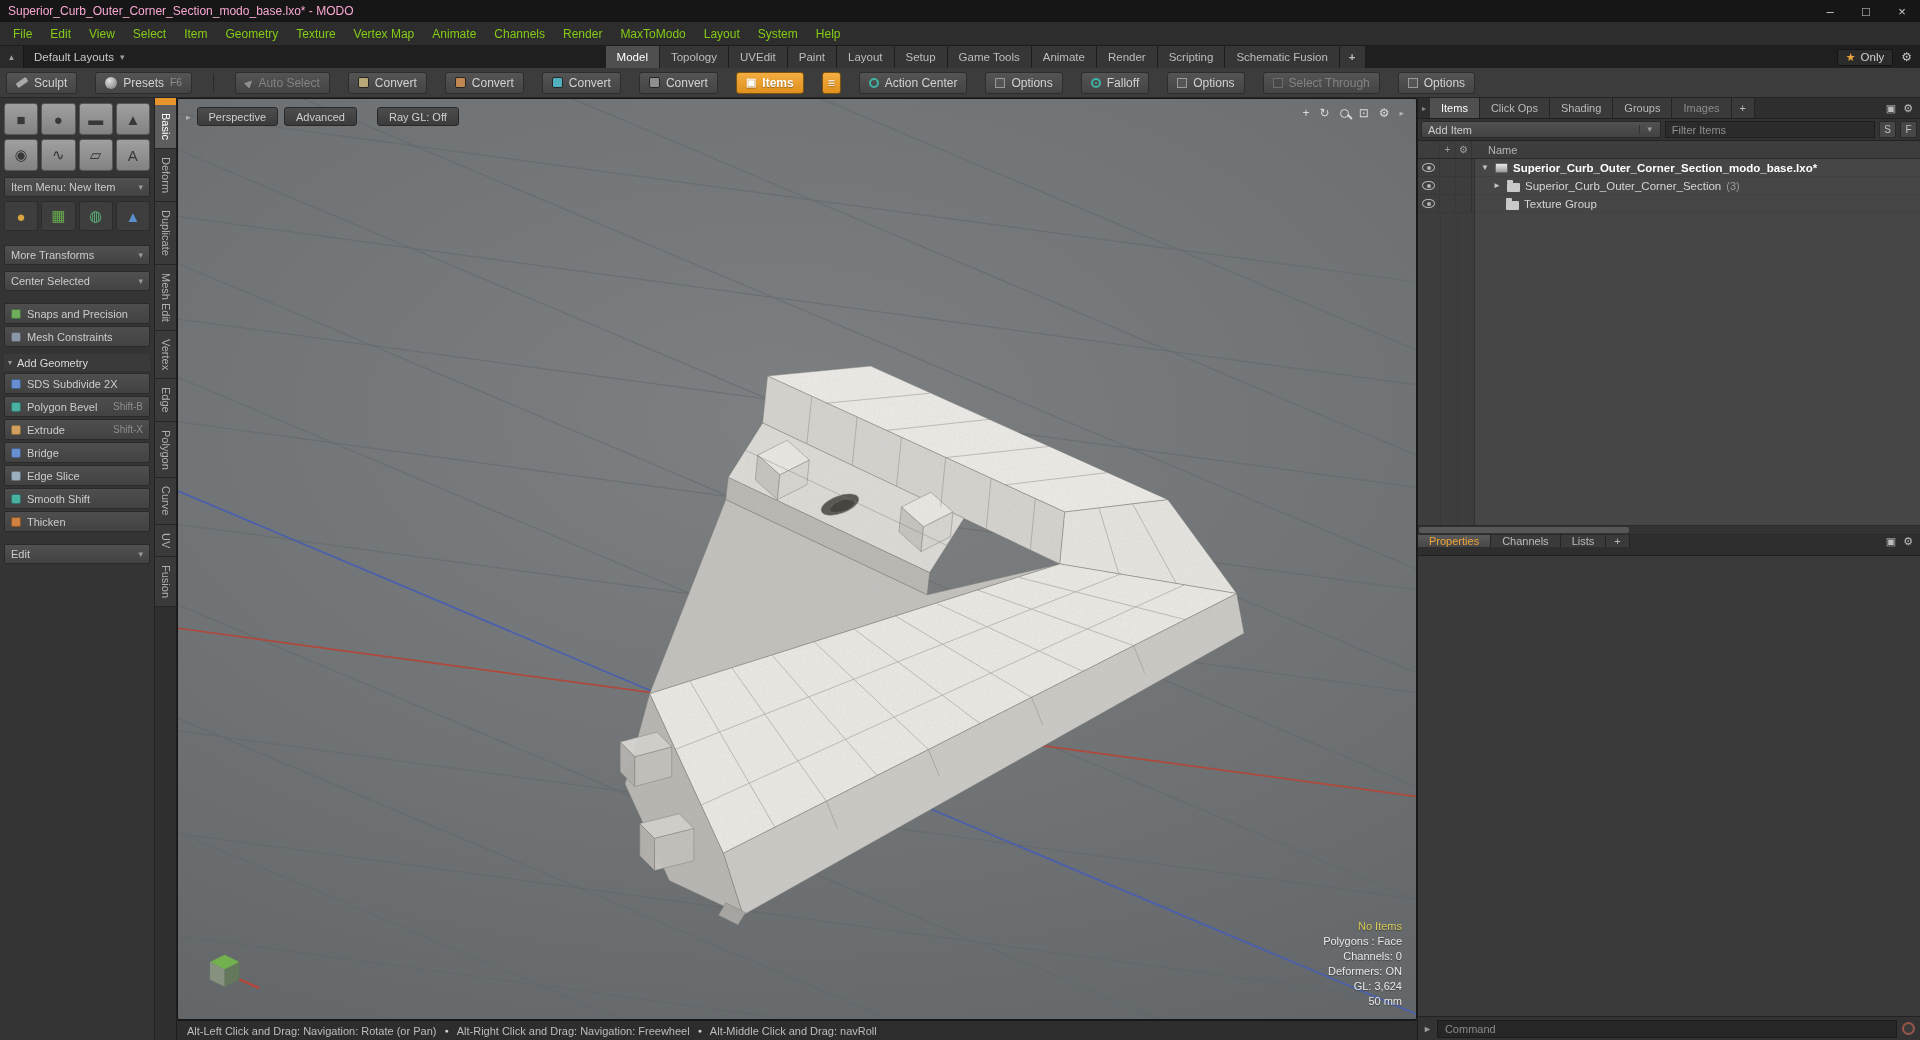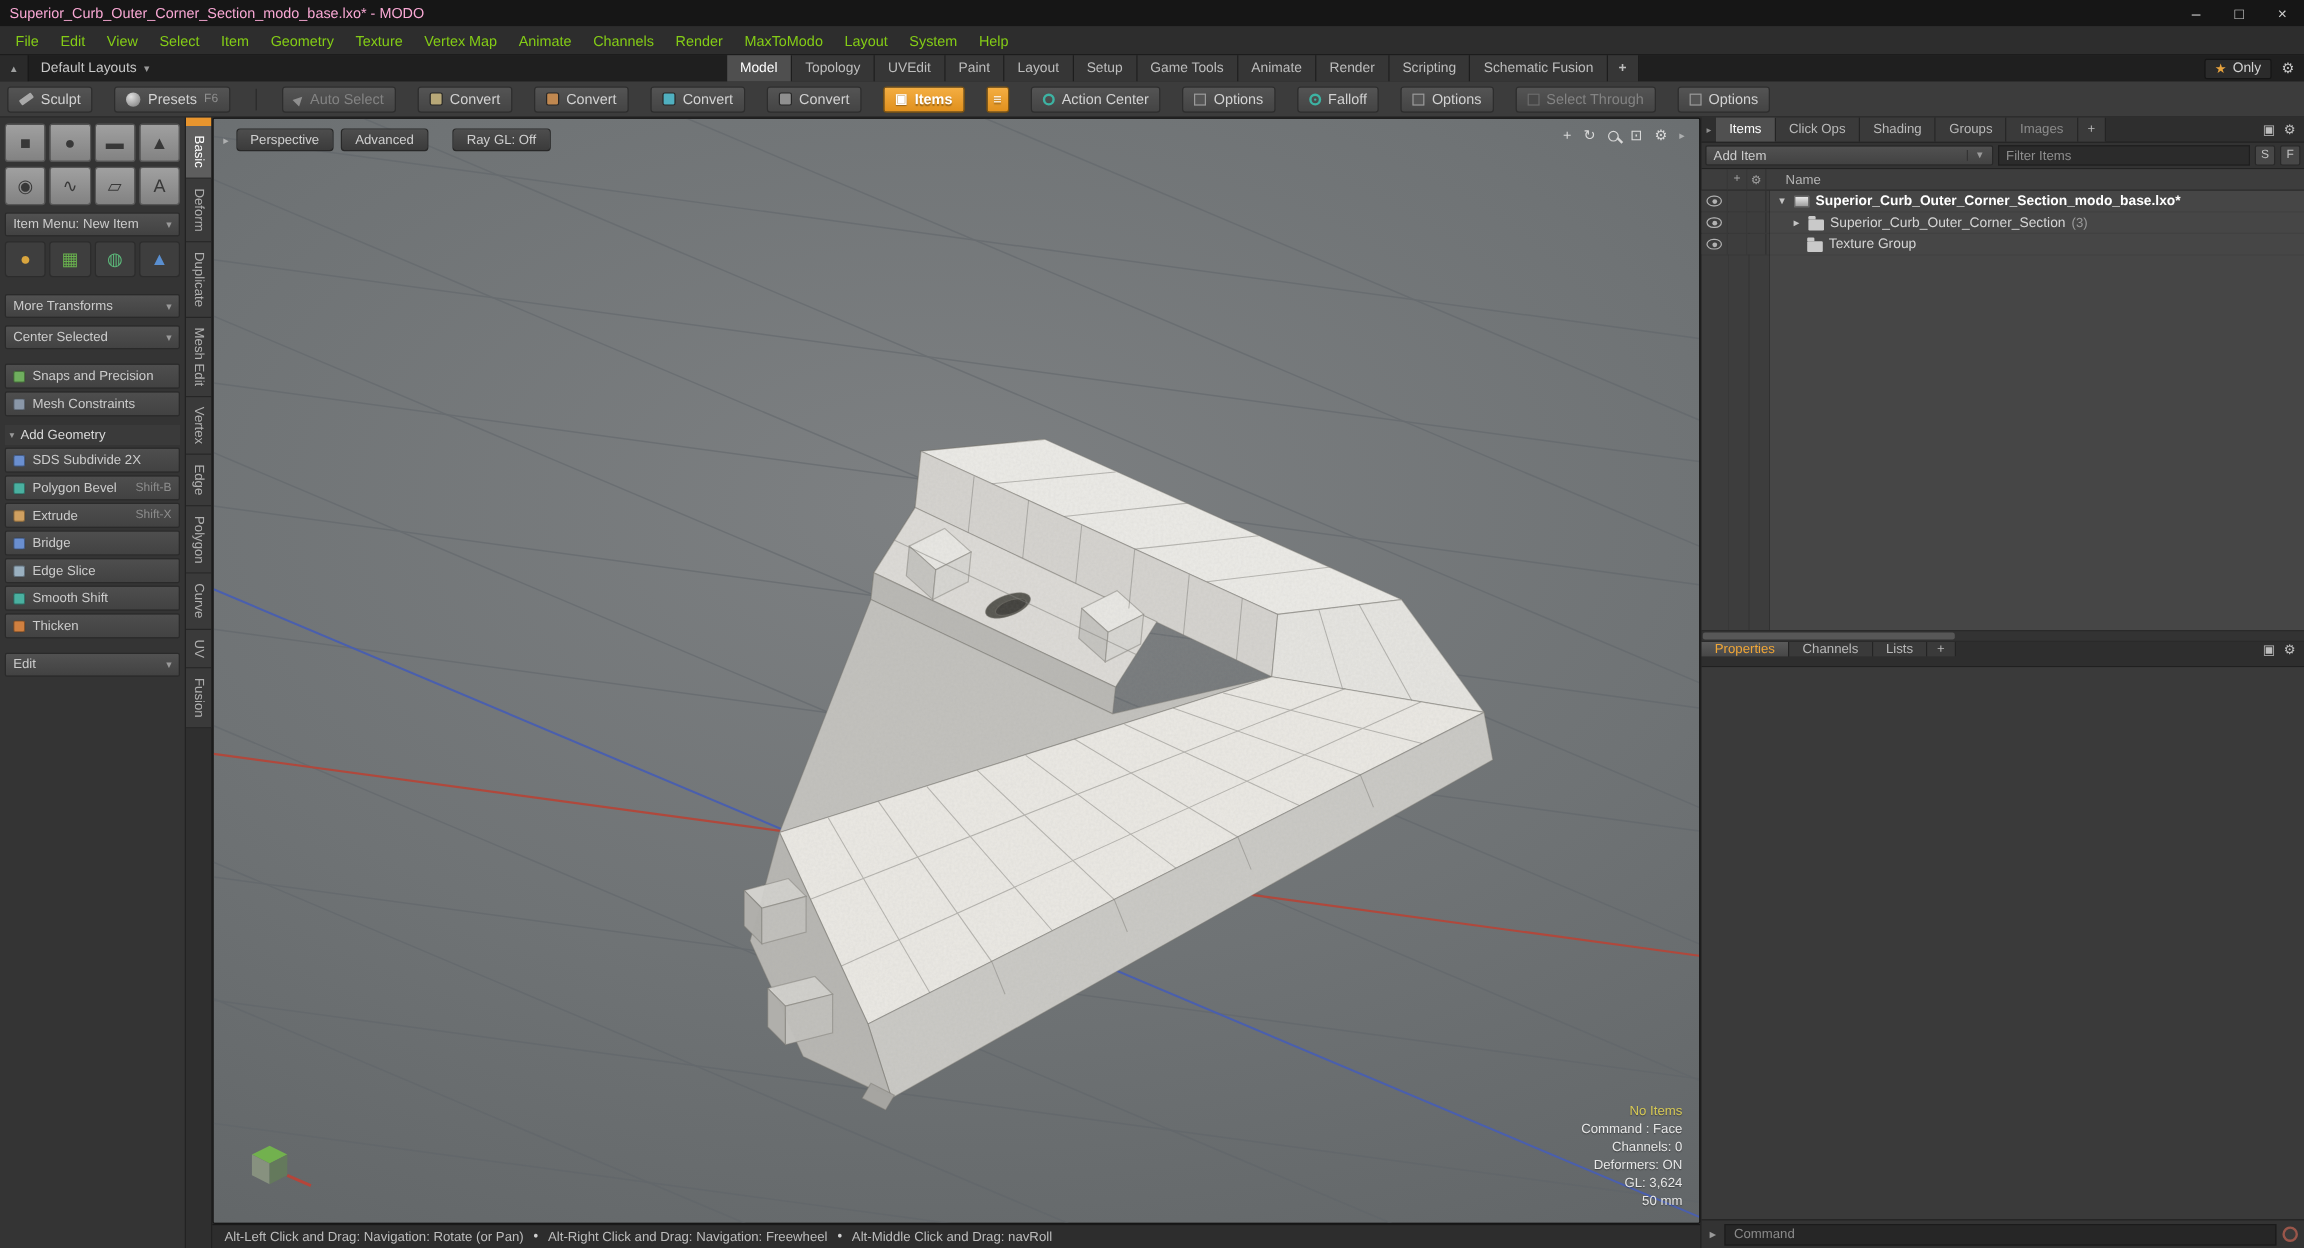--- a/index.html
+++ b/index.html
@@ -497,21 +497,21 @@
           <span class="vp-ticon">+</span>
           <span class="vp-ticon">↻</span>
           <span class="mag"></span>
           <span class="vp-ticon">⊡</span>
           <span class="vp-ticon">⚙</span>
           <span class="vp-flyout">▸</span>
         </div>
 
         <div class="vp-info">
           <div class="no-items">No Items</div>
-          <div>Command : Face</div>
+          <div>Polygons : Face</div>
           <div>Channels: 0</div>
           <div>Deformers: ON</div>
           <div>GL: 3,624</div>
           <div>50 mm</div>
         </div>
       </div>
 
       <div class="statusbar">
         <span>Alt-Left Click and Drag: Navigation: Rotate (or Pan)</span>
         <span class="bullet">●</span>

